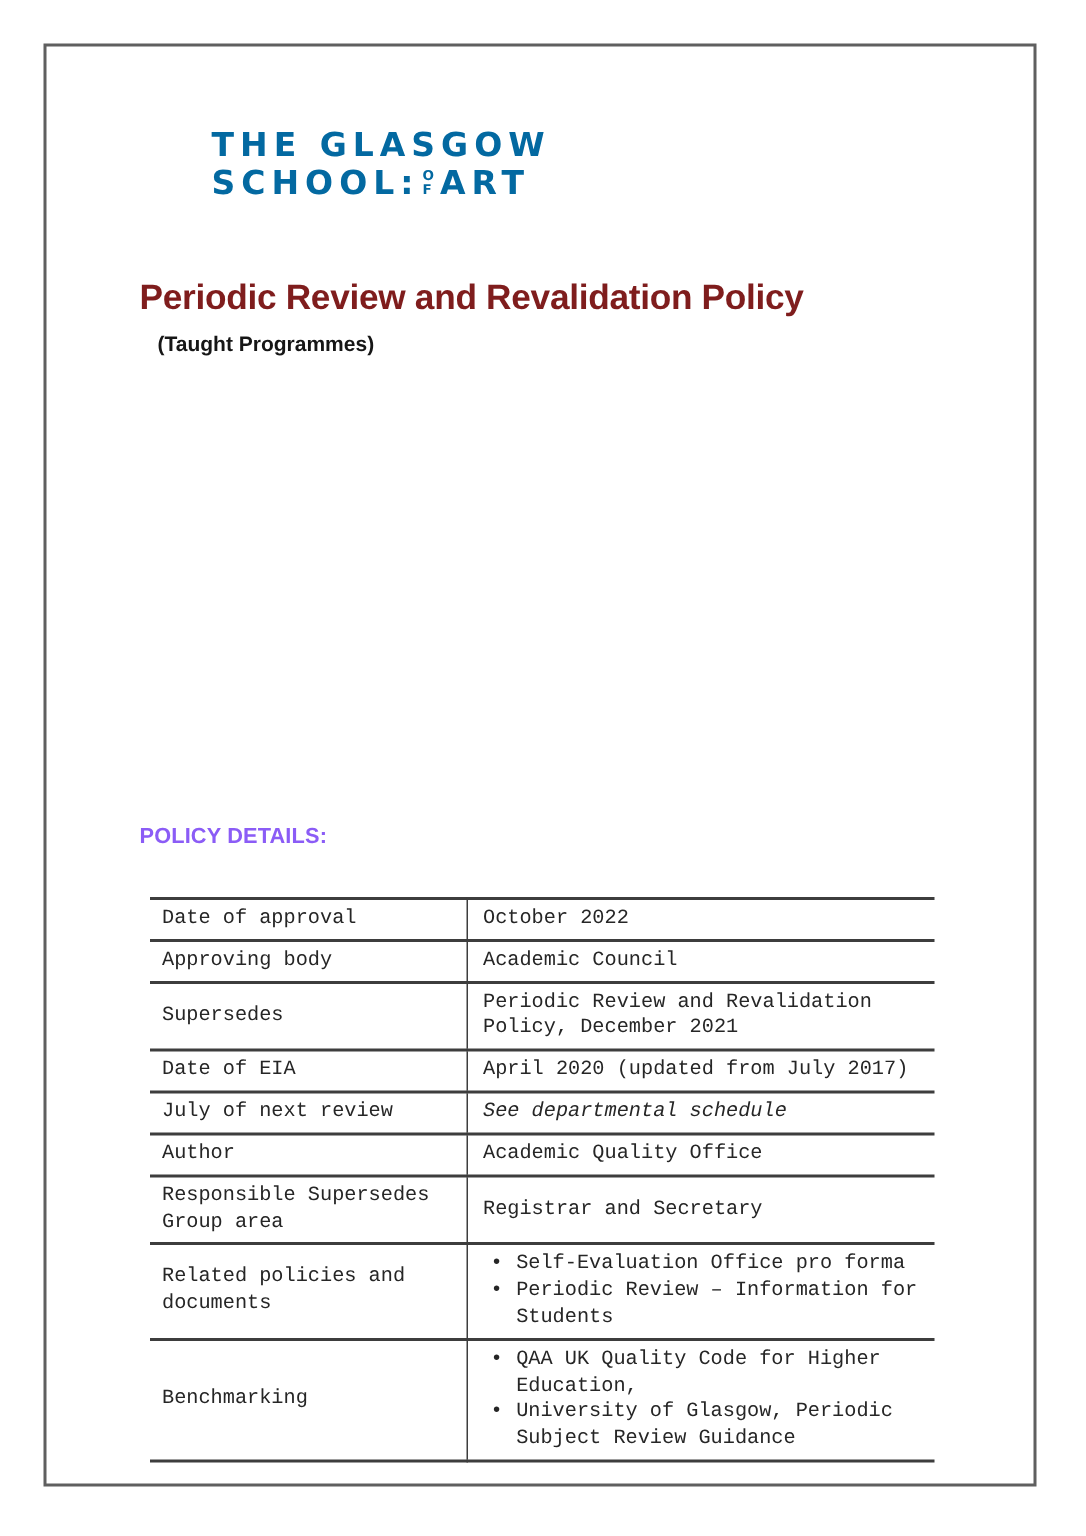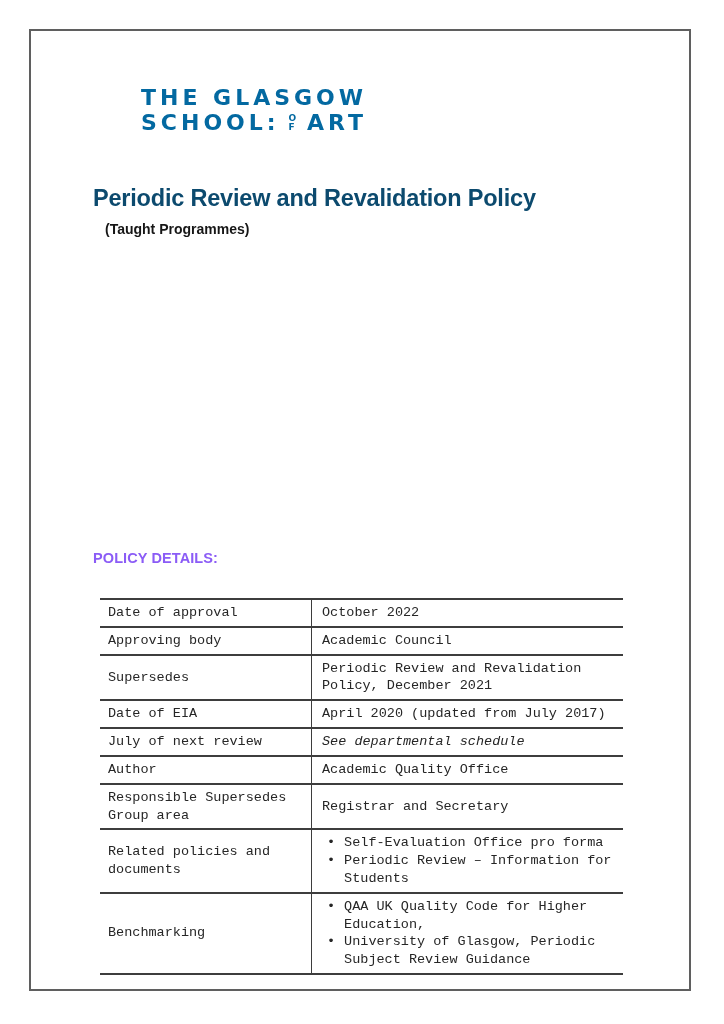--- a/index.html
+++ b/index.html
@@ -39,40 +39,39 @@
   }
   .logo-l1 {
     font-size: 22px;
     letter-spacing: 4px;
   }
   .logo-l2 {
     font-size: 22px;
     letter-spacing: 4px;
     display: flex;
     align-items: center;
-    justify-content: space-between;
   }
   .of-stack {
     display: inline-flex;
     flex-direction: column;
     justify-content: center;
     font-size: 9px;
     line-height: 1;
     letter-spacing: 0;
     margin: 0 4px 0 2px;
   }
   
   .title {
     position: absolute;
     left: 93px;
     top: 185px;
     margin: 0;
     font-size: 23.5px;
     font-weight: bold;
-    color: #0c4a6e;
+    color: #7f1d1d;
     letter-spacing: -0.2px;
     white-space: nowrap;
   }
   .subtitle {
     position: absolute;
     left: 105px;
     top: 221px;
     font-size: 14px;
     font-weight: bold;
     color: #161616;

